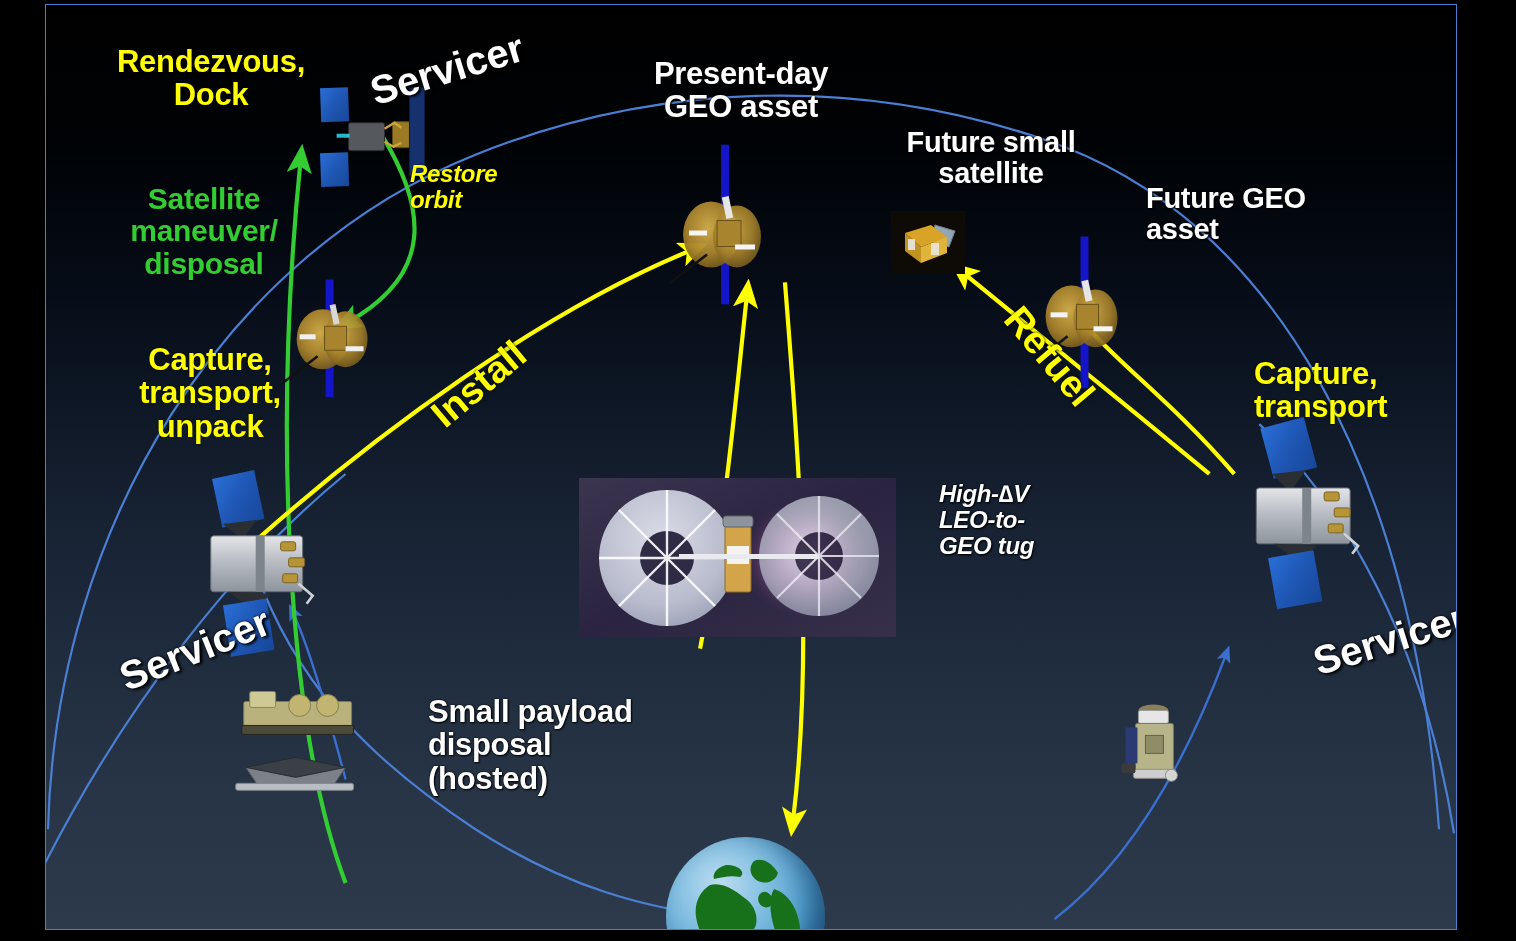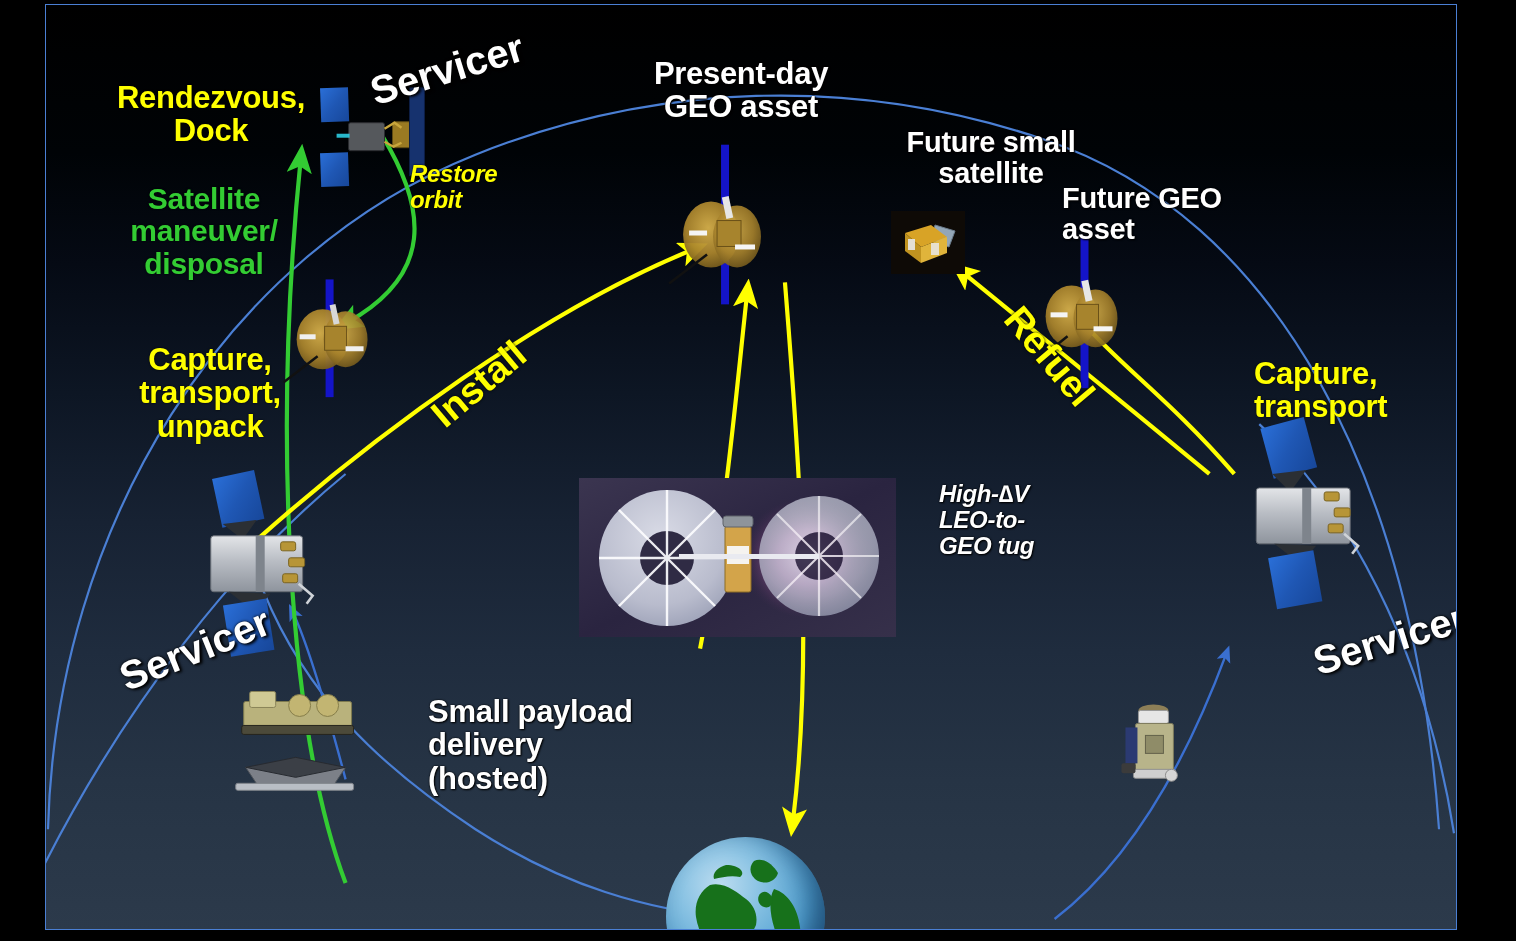--- a/index.html
+++ b/index.html
@@ -349,21 +349,21 @@
                  C72,56 58,44 44,48 Z" fill="#17711b"></path>
         <path d="M60,28 C52,30 46,36 48,42 C56,40 66,38 74,40 C80,36 74,28 60,28 Z" fill="#17711b"></path>
         <path d="M88,24 C82,30 84,40 92,44 C100,48 110,44 112,36 C106,26 96,20 88,24 Z" fill="#17711b"></path>
 
         <path d="M108,52 C102,62 104,80 110,96 C116,112 122,128 124,142
                  C132,128 136,108 134,90 C132,72 122,56 108,52 Z" fill="#17711b"></path>
         <path d="M95,56 C90,60 92,68 98,70 C104,72 108,66 106,60 C102,54 98,54 95,56 Z" fill="#17711b"></path>
       </svg>
     </div>
 
-    <div class="lbl yellow sz31 ctr" style="left:50px; top:40px; width:230px;margin-top:36px;">Rendezvous,
+    <div class="lbl yellow sz31 ctr" style="left:50px; top:40px; width:230px;">Rendezvous,
 Dock</div>
 
     <div class="rot-servicer" style="left:322px; top:42px; transform:rotate(-17deg);">Servicer</div>
 
     <div class="lbl yellow sz33 lft" style="left:364px; top:156px; width:180px;">Restore
 orbit</div>
 
     <div class="lbl green sz30 ctr" style="left:48px; top:178px; width:220px;">Satellite
 maneuver/
 disposal</div>
@@ -371,37 +371,37 @@
     <div class="lbl yellow sz31 ctr" style="left:48px; top:338px; width:232px;">Capture,
 transport,
 unpack</div>
 
     <div class="lbl white sz31 ctr" style="left:570px; top:52px; width:250px;">Present-day
 GEO asset</div>
 
     <div class="lbl white sz29 ctr" style="left:825px; top:122px; width:240px;">Future small
 satellite</div>
 
-    <div class="lbl white sz29 lft" style="left:1016px; top:178px; width:220px;">Future GEO
+    <div class="lbl white sz29 lft" style="left:1100px; top:178px; width:220px;">Future GEO
 asset</div>
 
     <div class="rot-action" style="left:378px; top:358px; transform:rotate(-40deg);">Install</div>
 
     <div class="rot-action" style="left:945px; top:330px; transform:rotate(50deg);">Refuel</div>
 
     <div class="lbl yellow sz31 lft" style="left:1208px; top:352px; width:240px;">Capture,
 transport</div>
 
     <div class="rot-servicer" style="left:70px; top:622px; transform:rotate(-22deg);">Servicer</div>
 
     <div class="rot-servicer" style="left:1265px; top:612px; transform:rotate(-17deg);">Servicer</div>
 
     <div class="lbl white sz33 lft" style="left:893px; top:476px; width:230px;">High-∆V
 LEO-to-
 GEO tug</div>
 
     <div class="lbl white sz31 lft" style="left:382px; top:690px; width:270px;">Small payload
-delivery
+disposal
 (hosted)</div>
 
 
   </div>
 </div>
 
 </body></html>

